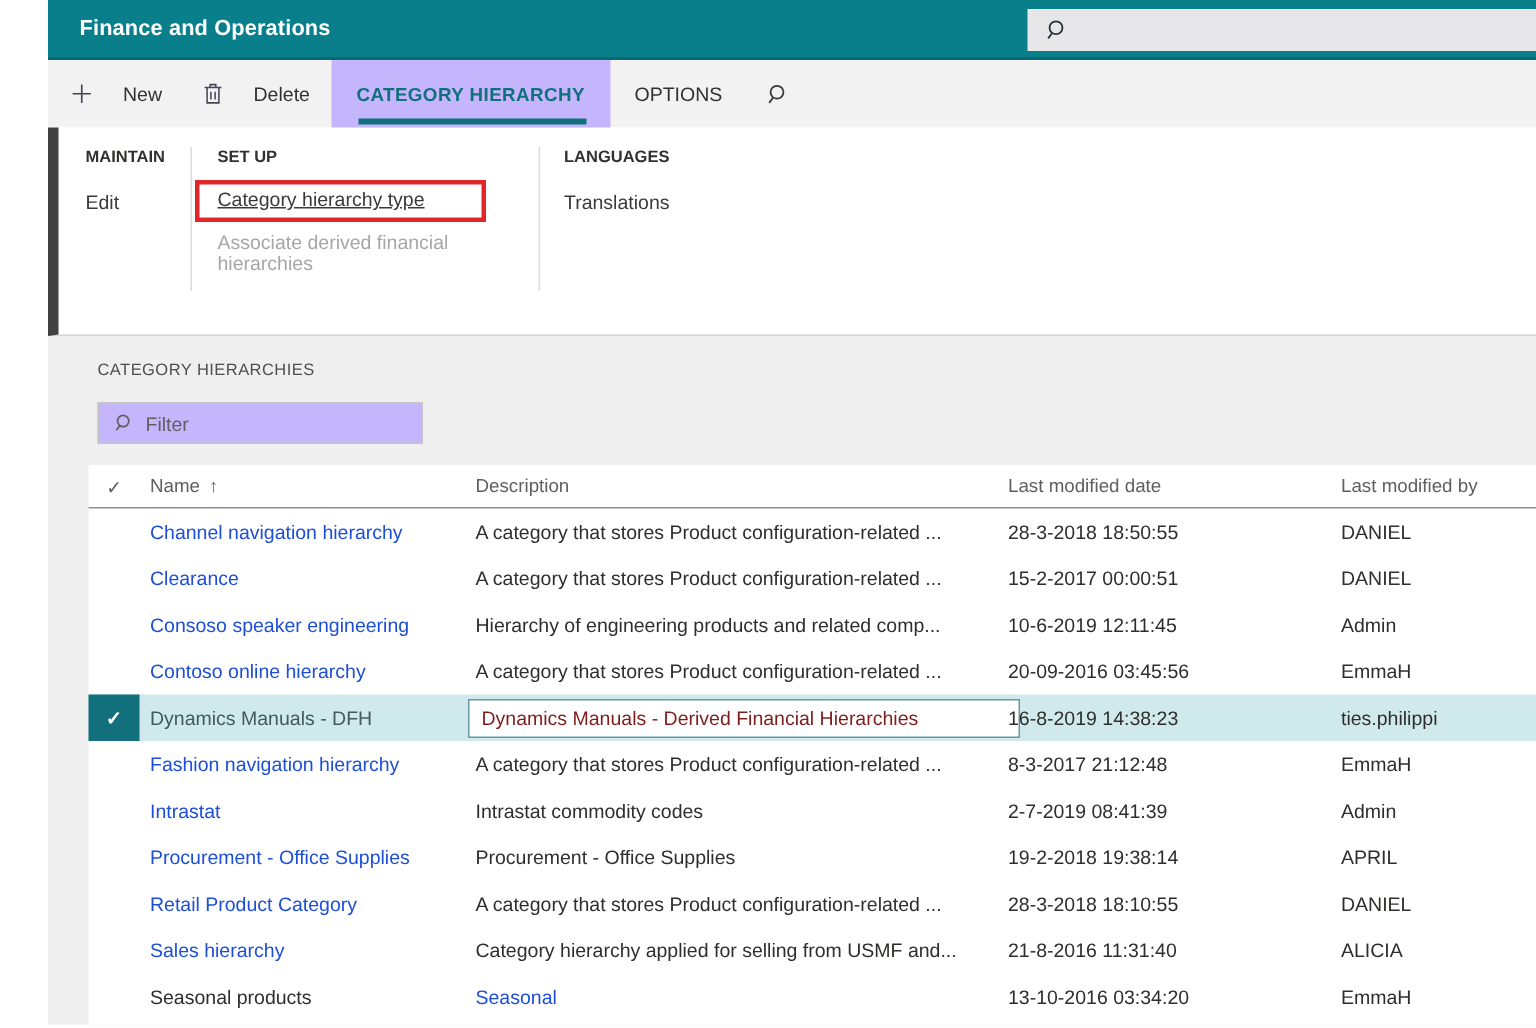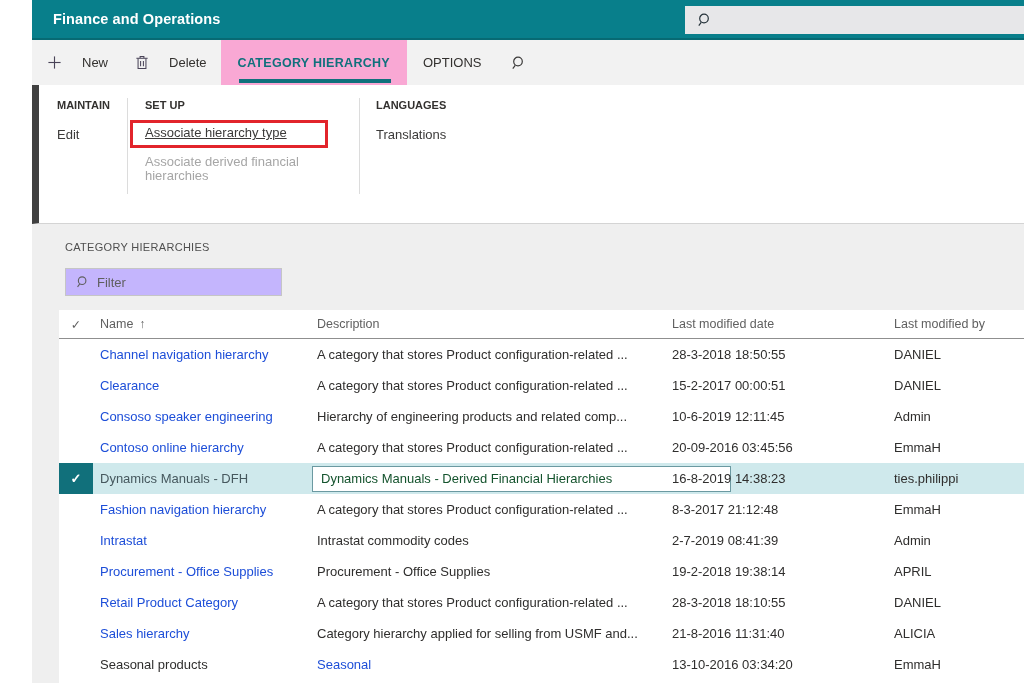--- a/index.html
+++ b/index.html
@@ -13,21 +13,21 @@
   .topbar-title { position:absolute; left:21px; top:11px; color:#fff; font-size:14.5px; font-weight:bold; letter-spacing:.1px; }
   .top-search { position:absolute; left:653px; top:6px; width:365px; height:28px; background:#e7e7e9; display:flex; align-items:center; padding-left:12px; cursor:text; }
   .icon-svg { display:inline-block; vertical-align:middle; }
 
   
   .actionbar { height:45px; background:#f2f2f2; display:flex; align-items:center; }
   .ab-btn { display:flex; align-items:center; gap:20px; font-size:13px; color:#33312f; cursor:pointer; }
   .ab-new { margin-left:15px; }
   .ab-delete { margin-left:27px; }
   .tab { height:45px; display:flex; align-items:center; font-size:13px; color:#33312f; cursor:pointer; padding:0 16px; position:relative; }
-  .tab-active { margin-left:14px; background:#f9a8d4; padding:0 17px; color:#10707c; font-weight:bold; font-size:12.5px; letter-spacing:.3px; }
+  .tab-active { margin-left:14px; background:#c4b5fd; padding:0 17px; color:#10707c; font-weight:bold; font-size:12.5px; letter-spacing:.3px; }
   .tab-active::after { content:""; position:absolute; left:18px; right:16px; bottom:2px; height:4px; background:#10707c; }
   .ab-search { margin-left:13px; cursor:pointer; display:flex; align-items:center; }
 
   
   .flyout { height:139px; background:#fff; border-bottom:1px solid #d4d4d4; border-left:7px solid #404040; display:flex; }
   .fly-divider { width:1px; background:#dcdcdc; margin:13px 0 29px 0; }
   .fly-group { padding-top:14px; }
   .fly-group-maintain { width:88px; padding-left:18px; }
   .fly-group-setup { width:231px; padding-left:17px; }
   .fly-group-languages { padding-left:16px; }
@@ -52,21 +52,21 @@
   .ghead .cell { font-size:12.5px; color:#5f5f5f; }
   .cell { padding-left:7px; white-space:nowrap; overflow:hidden; }
   .check-cell { padding-left:0; text-align:center; height:100%; display:flex; align-items:center; justify-content:center; }
   .head-check { color:#3b3a39; font-size:13px; cursor:pointer; }
   .sort-arrow { font-size:12px; color:#5f5f5f; margin-left:6px; }
   .trow { height:31px; font-size:13px; color:#2f2e2d; cursor:pointer; }
   .name-cell { color:#1d4ed8; }
   .trow.selected { background:#cfe9ec; }
   .trow.selected .name-cell { color:#46585e; }
   .trow.selected .check-cell { background:#11707b; color:#fff; font-weight:bold; font-size:13px; }
-  .desc-box { display:inline-block; background:#fff; border:1px solid #6b99a1; height:26px; line-height:24px; padding:0 8px; margin-left:2px; width:419px; color:#14532d; }
+  .desc-box { display:inline-block; background:#fff; border:1px solid #6b99a1; height:26px; line-height:24px; padding:0 8px; margin-left:2px; width:368px; color:#7f1d1d; }
   .desc-cell.sel { padding-left:0; overflow:visible; }
 </style>
 </head>
 <body>
 
 <div class="app">
 
   <div class="topbar">
     <div class="topbar-title">Finance and Operations</div>
     <div class="top-search">
@@ -111,21 +111,21 @@
 
   <div class="flyout">
     <div class="fly-group fly-group-maintain">
       <div class="fly-title">MAINTAIN</div>
       <div class="fly-item fly-item-edit">Edit</div>
     </div>
     <div class="fly-divider"></div>
     <div class="fly-group fly-group-setup">
       <div class="fly-title">SET UP</div>
       <div class="assoc-box">
-        <div class="fly-item">Associate hierarchy type</div>
+        <div class="fly-item">Category hierarchy type</div>
       </div>
       <div class="fly-item fly-item-disabled">Associate derived financial hierarchies</div>
     </div>
     <div class="fly-divider"></div>
     <div class="fly-group fly-group-languages">
       <div class="fly-title">LANGUAGES</div>
       <div class="fly-item fly-item-translations">Translations</div>
     </div>
   </div>
 

